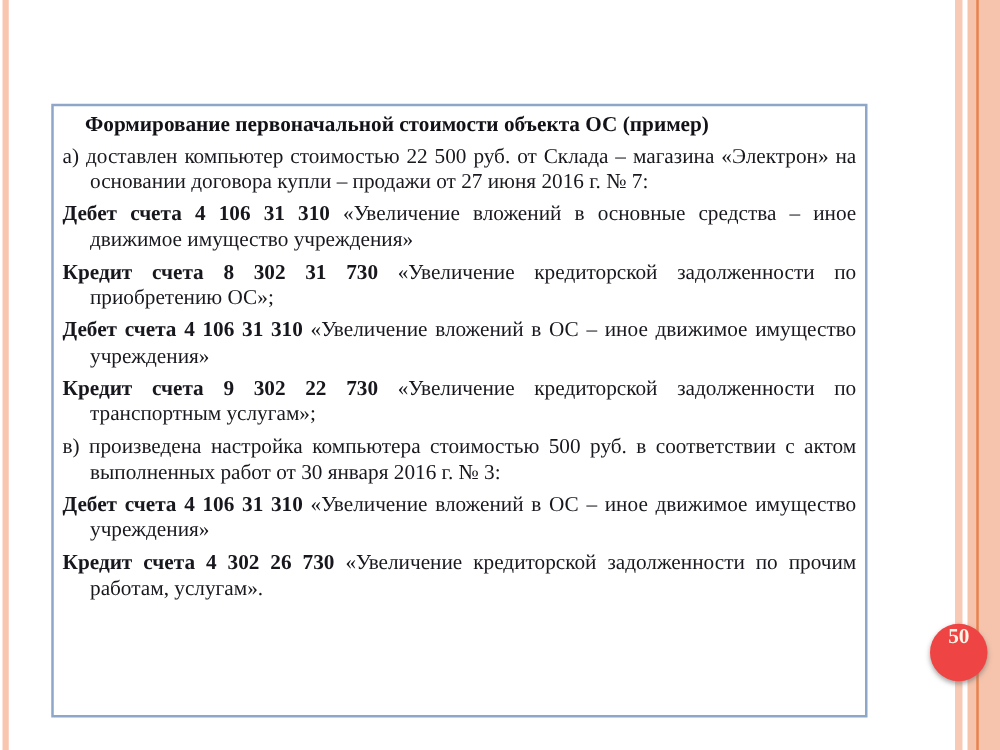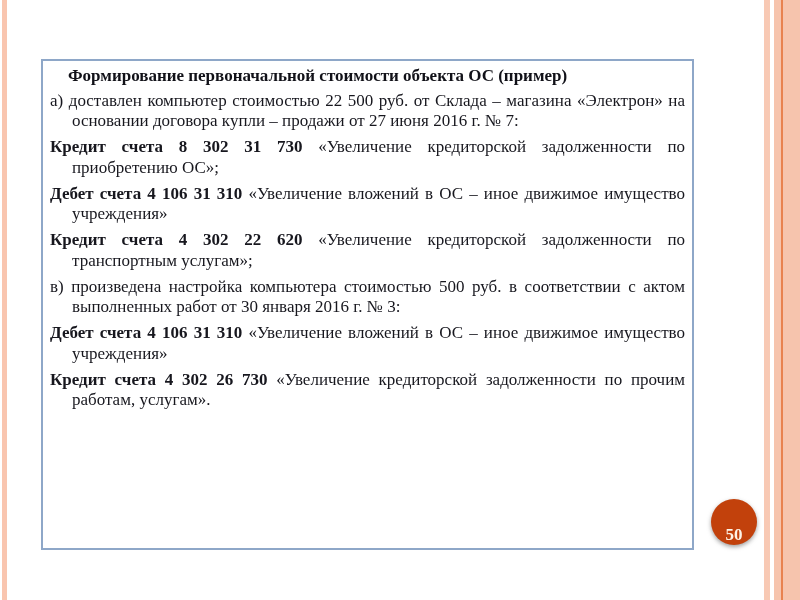--- a/index.html
+++ b/index.html
@@ -36,21 +36,21 @@
   }
   .right-accent-line {
     position: absolute;
     left: 7px; top: 0;
     width: 2px; height: 600px;
     background: #e8824f;
   }
   
   .content-box {
     position: absolute;
-    left: 41px; top: 59px;
+    left: 41px; top: 83px;
     width: 653px; height: 491px;
     border: 2px solid #8ea7c8;
     background: #ffffff;
     box-sizing: border-box;
     padding: 5px 7px 4px 7px;
     color: #17171e;
     font-size: 17px;
     line-height: 1.22;
   }
   .slide-title {
@@ -65,59 +65,62 @@
     padding-left: 22px;
     text-indent: -22px;
     text-align: justify;
     font-family: Liberation Serif, serif;
   }
   .para:last-child { margin-bottom: 0; }
   .para .lead { font-weight: bold; }
   
   .page-badge {
     position: absolute;
-    left: 711px; top: 499px;
+    left: 744px; top: 499px;
     width: 46px; height: 46px;
     border-radius: 50%;
-    background: #c2410c;
+    background: #ef4444;
     box-shadow: 0 2px 4px rgba(110,110,110,0.65);
     display: flex;
-    align-items: flex-end;
+    align-items: flex-start;
     justify-content: center;
     color: #fdf3e7;
     font-weight: bold;
     font-size: 17px;
   }
 </style>
 </head>
 <body>
 
 <div class="canvas">
 
   <div class="left-bar"></div>
 
   <div class="content-box">
     <p class="slide-title">Формирование первоначальной стоимости объекта ОС (пример)</p>
     <div>
   <p class="para">
     <span class="lead"></span><span class="rest">а) доставлен компьютер стоимостью 22 500 руб. от Склада – магазина «Электрон» на основании договора купли – продажи от 27 июня 2016 г. № 7:</span>
   </p>
 
+  <p class="para">
+    <span class="lead">Дебет счета 4 106 31 310</span><span class="rest"> «Увеличение вложений в основные средства – иное движимое имущество учреждения»</span>
+  </p>
 
   <p class="para">
     <span class="lead">Кредит счета 8 302 31 730</span><span class="rest"> «Увеличение кредиторской задолженности по приобретению ОС»;</span>
   </p>
 
 
   <p class="para">
     <span class="lead">Дебет счета 4 106 31 310</span><span class="rest"> «Увеличение вложений в ОС – иное движимое имущество учреждения»</span>
   </p>
 
   <p class="para">
-    <span class="lead">Кредит счета 4 302 22 620</span><span class="rest"> «Увеличение кредиторской задолженности по транспортным услугам»;</span>
+    <span class="lead">Кредит счета 9 302 22 730</span><span class="rest"> «Увеличение кредиторской задолженности по транспортным услугам»;</span>
   </p>
 
   <p class="para">
     <span class="lead"></span><span class="rest">в) произведена настройка компьютера стоимостью 500 руб. в соответствии с актом выполненных работ от 30 января 2016 г. № 3:</span>
   </p>
 
   <p class="para">
     <span class="lead">Дебет счета 4 106 31 310</span><span class="rest"> «Увеличение вложений в ОС – иное движимое имущество учреждения»</span>
   </p>
 

